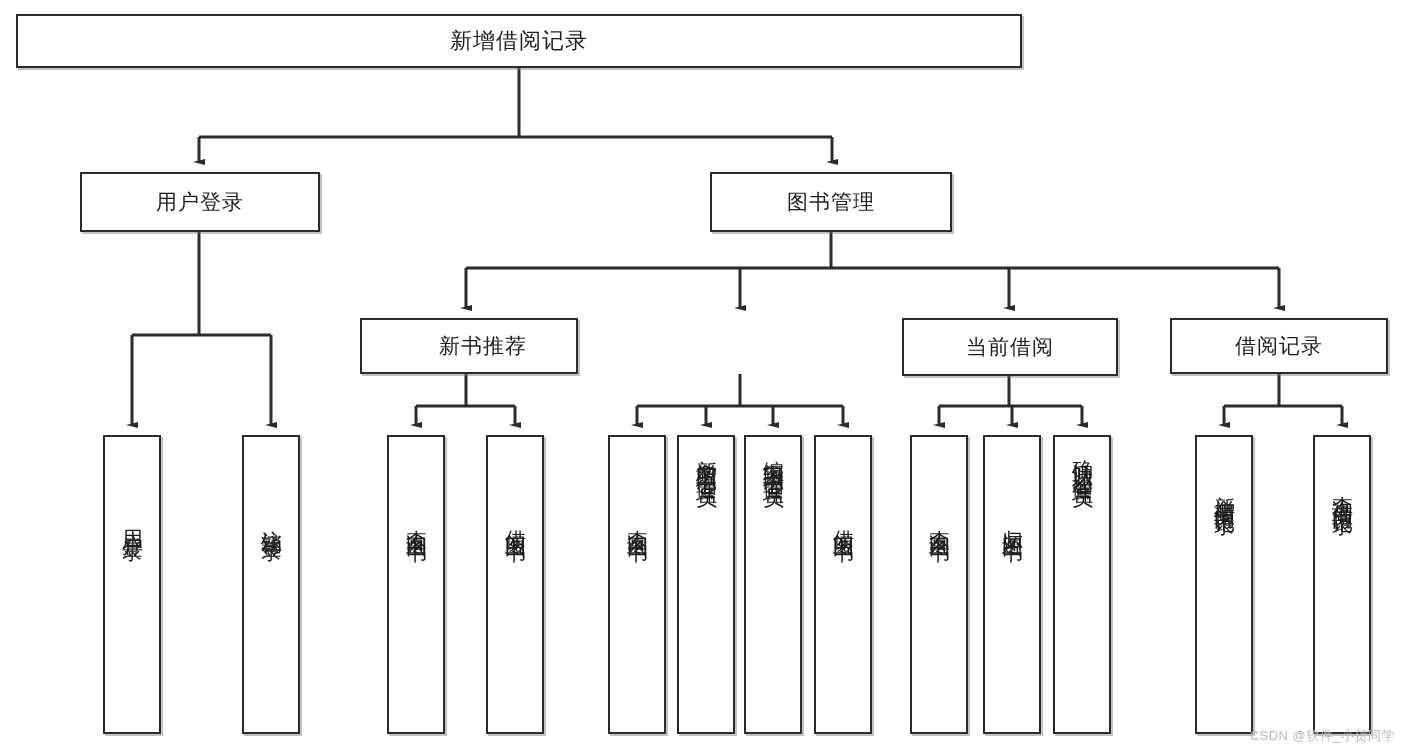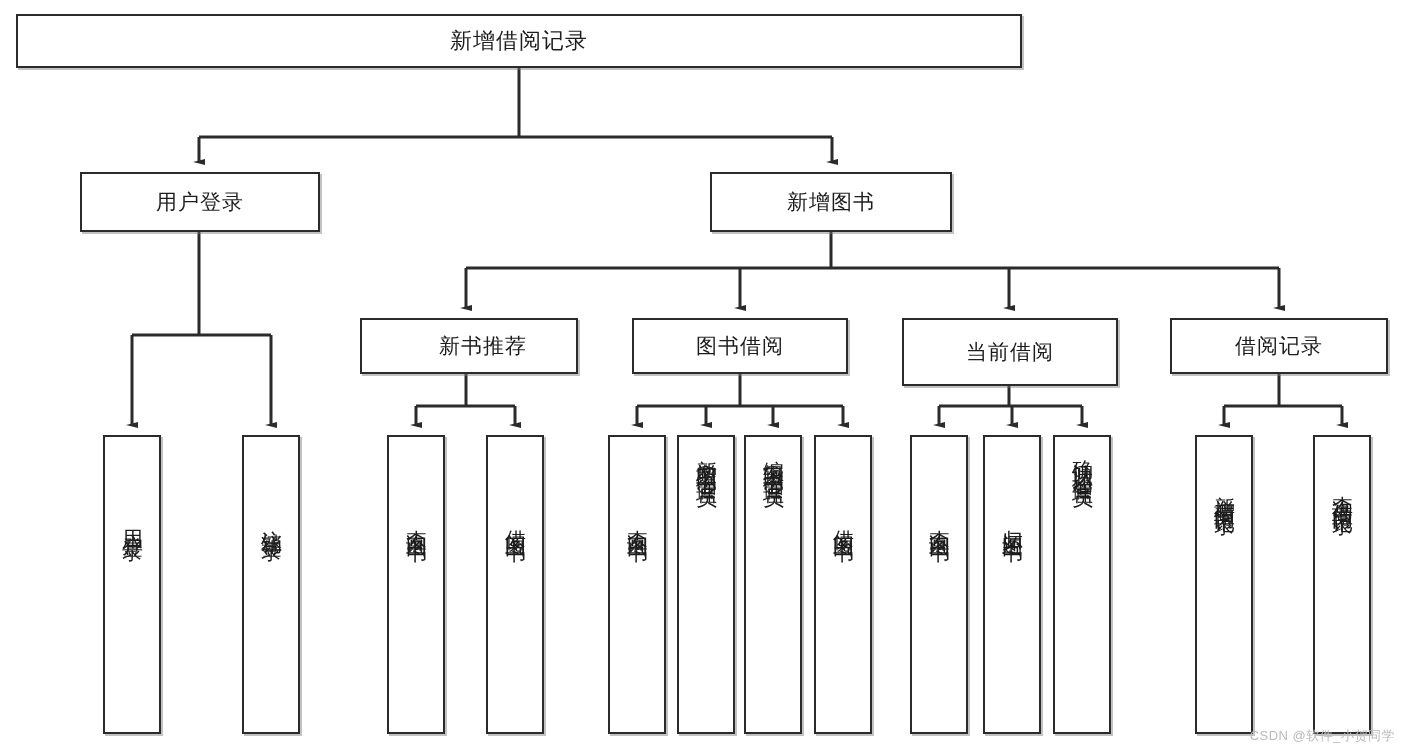--- a/index.html
+++ b/index.html
@@ -122,30 +122,27 @@
   </svg>
 
   <div class="node root" style="left:16px; top:14px; width:1006px; height:54px;">
     <span class="label">新增借阅记录</span>
   </div>
 
   <div class="node" style="left:80px; top:172px; width:240px; height:60px;">
     <span class="label">用户登录</span>
   </div>
   <div class="node" style="left:710px; top:172px; width:242px; height:60px;">
-    <span class="label">新增图书</span>
+    <span class="label">图书管理</span>
   </div>
 
   <div class="node" style="left:360px; top:318px; width:218px; height:56px;padding-left:28px;">
     <span class="label">新书推荐</span>
   </div>
-  <div class="node" style="left:632px; top:318px; width:216px; height:56px;">
-    <span class="label">图书借阅</span>
-  </div>
-  <div class="node" style="left:902px; top:318px; width:216px; height:68px;">
+  <div class="node" style="left:902px; top:318px; width:216px; height:58px;">
     <span class="label">当前借阅</span>
   </div>
   <div class="node" style="left:1170px; top:318px; width:218px; height:56px;">
     <span class="label">借阅记录</span>
   </div>
 
   <div class="node vertical" style="left:103px; top:435px; width:58px; height:299px; padding-top:76px;">
     <span class="label">用户登录</span>
   </div>
   <div class="node vertical" style="left:242px; top:435px; width:58px; height:299px; padding-top:76px;">

